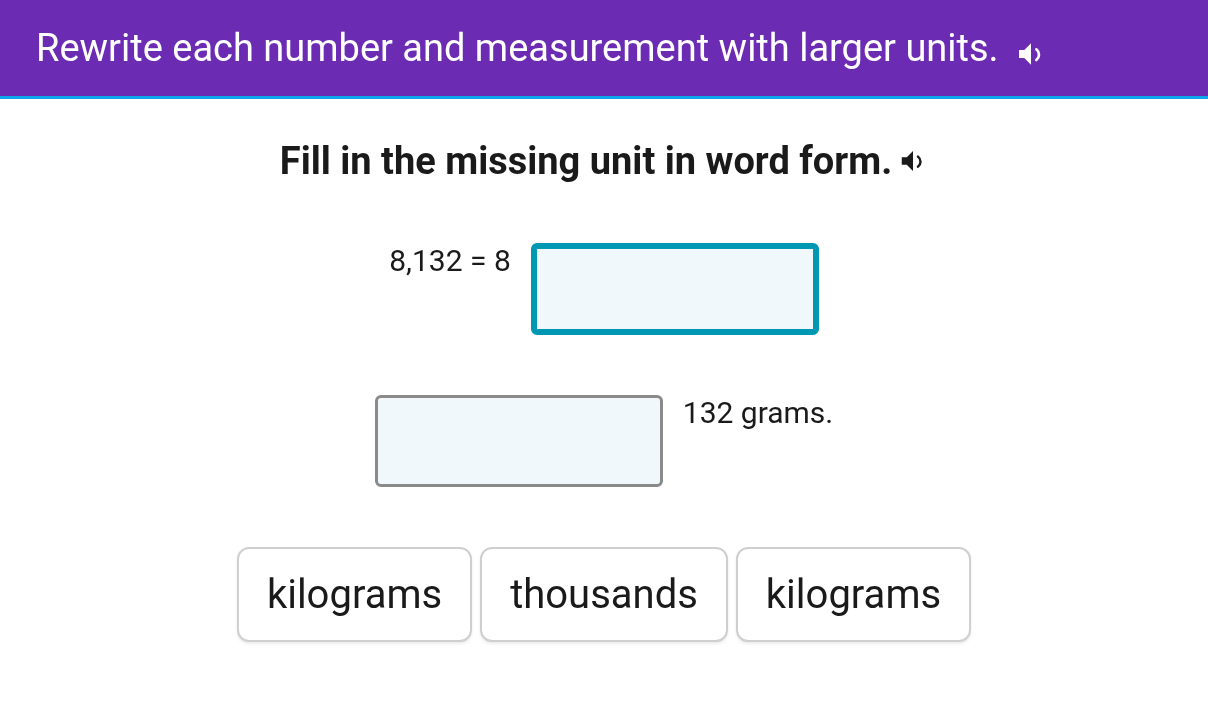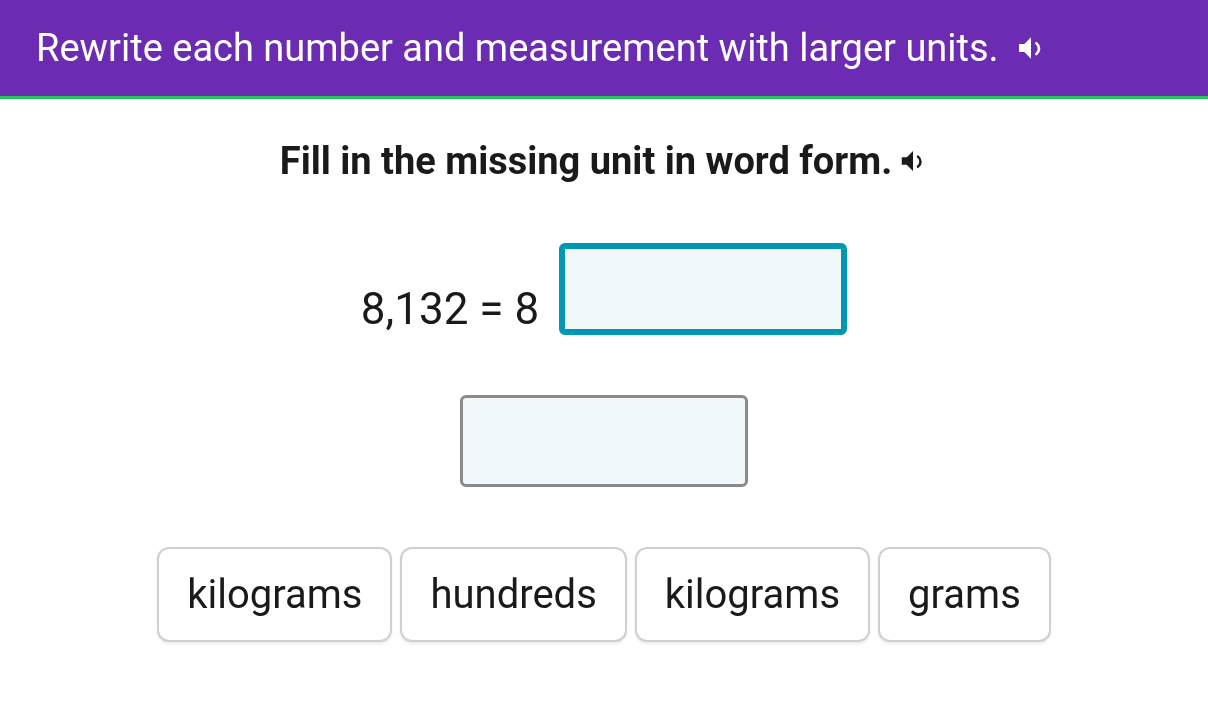--- a/index.html
+++ b/index.html
@@ -14,23 +14,23 @@
       height: 705px;
       overflow: hidden;
     }
     .header {
       background: #6b2cb3;
       color: #ffffff;
       padding: 26px 36px;
       font-size: 38px;
       font-weight: 400;
       display: flex;
-      align-items: center;
+      align-items: flex-end;
       gap: 16px;
-      border-bottom: 3px solid #22c55e;
+      border-bottom: 3px solid #0ea5e9;
     }
     .header-text {
       flex: 0 0 auto;
     }
     .speaker-icon {
       display: inline-flex;
       align-items: center;
       cursor: pointer;
     }
     .speaker-icon svg {
@@ -52,24 +52,24 @@
       align-items: center;
       gap: 6px;
       margin-bottom: 60px;
     }
     .instruction .speaker-icon svg {
       fill: #1a1a1a;
       width: 30px;
       height: 30px;
     }
     .equation-row {
-      font-size: 44px;
+      font-size: 30px;
       color: #1a1a1a;
       display: flex;
-      align-items: flex-end;
+      align-items: flex-start;
       justify-content: center;
       gap: 20px;
       margin-bottom: 60px;
       font-weight: 400;
     }
     .blank {
       display: inline-block;
       width: 288px;
       height: 92px;
       background: #f0f8fb;
@@ -123,21 +123,21 @@
     </span>
   </div>
 
   <div class="equation-row">
     <span>8,132 = 8</span>
     <span class="blank active"></span>
   </div>
 
   <div class="equation-row">
     <span class="blank"></span>
+    <span>132 grams.</span>
   </div>
 
   <div class="options">
     <button class="option-btn">kilograms</button>
-    <button class="option-btn">hundreds</button>
+    <button class="option-btn">thousands</button>
     <button class="option-btn">kilograms</button>
-    <button class="option-btn">grams</button>
   </div>
 </div>
 
 </body></html>

